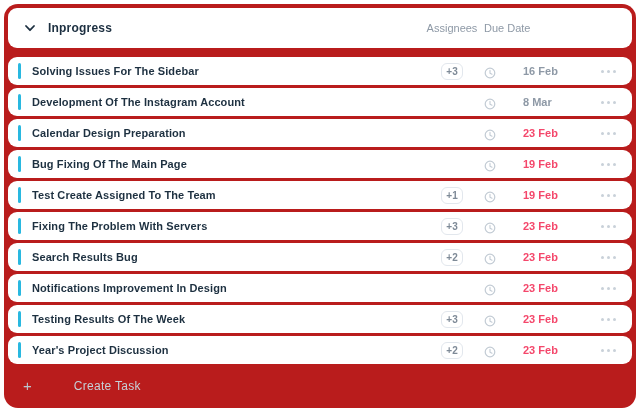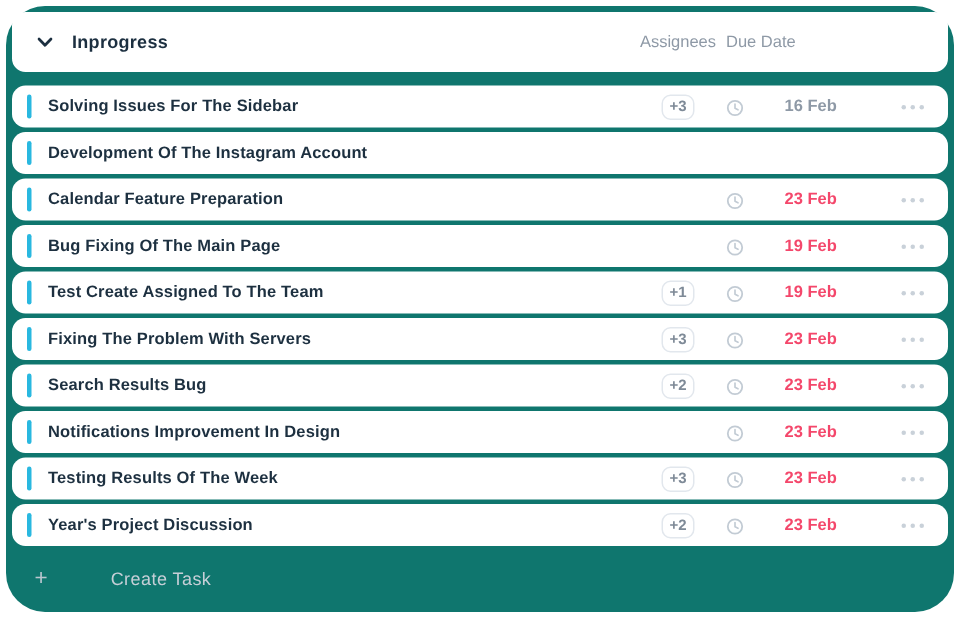--- a/index.html
+++ b/index.html
@@ -6,22 +6,22 @@
   html, body { margin: 0; padding: 0; }
   body {
     width: 640px; height: 412px;
     background: #ffffff;
     font-family: "Liberation Sans", sans-serif;
     position: relative;
     overflow: hidden;
   }
   .board {
     position: absolute; inset: 4px;
-    background: #0f766e;
-    border-radius: 26px;
+    background: #b91c1c;
+    border-radius: 14px;
     padding: 4px;
   }
   .card {
     background: #ffffff;
     border-radius: 9px;
   }
   
   .group-header {
     height: 40px;
     display: flex; align-items: center;
@@ -133,25 +133,44 @@
         <span class="dot"></span>
         <span class="dot"></span>
         <span class="dot"></span>
       </span>
     </span>
   </div>
 
   <div class="card task-row">
     <span class="accent" style="background: rgb(41, 184, 224);"></span>
     <span class="task-title">Development Of The Instagram Account</span>
-  </div>
-
-  <div class="card task-row overdue">
-    <span class="accent" style="background: rgb(41, 184, 224);"></span>
-    <span class="task-title">Calendar Feature Preparation</span>
+    <span class="cols">
+      <span class="col-assignee">
+        <span class="badge hidden"></span>
+      </span>
+      <span class="col-due">
+        <span class="clock">
+          <svg viewBox="0 0 12 12" width="12" height="12">
+            <circle cx="6" cy="6" r="4.8" fill="none" stroke="#c2cbd4" stroke-width="1.2"></circle>
+            <polyline points="6,3.4 6,6.2 8,7.2" fill="none" stroke="#c2cbd4" stroke-width="1.1" stroke-linecap="round" stroke-linejoin="round"></polyline>
+          </svg>
+        </span>
+        <span class="date">8 Mar</span>
+      </span>
+      <span class="col-menu menu-btn">
+        <span class="dot"></span>
+        <span class="dot"></span>
+        <span class="dot"></span>
+      </span>
+    </span>
+  </div>
+
+  <div class="card task-row overdue">
+    <span class="accent" style="background: rgb(41, 184, 224);"></span>
+    <span class="task-title">Calendar Design Preparation</span>
     <span class="cols">
       <span class="col-assignee">
         <span class="badge hidden"></span>
       </span>
       <span class="col-due">
         <span class="clock">
           <svg viewBox="0 0 12 12" width="12" height="12">
             <circle cx="6" cy="6" r="4.8" fill="none" stroke="#c2cbd4" stroke-width="1.2"></circle>
             <polyline points="6,3.4 6,6.2 8,7.2" fill="none" stroke="#c2cbd4" stroke-width="1.1" stroke-linecap="round" stroke-linejoin="round"></polyline>
           </svg>

